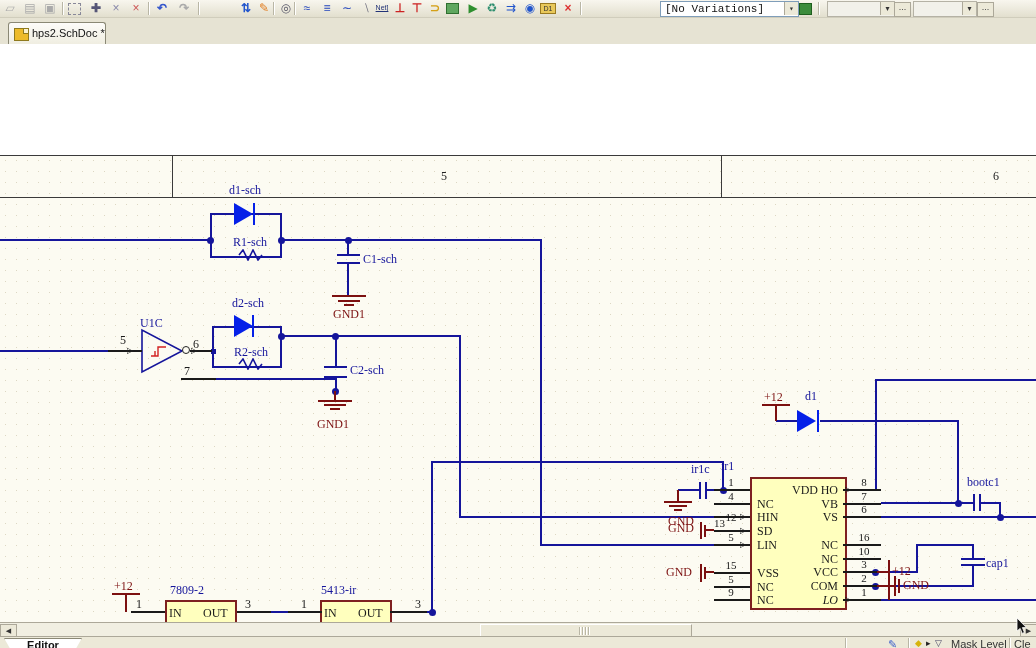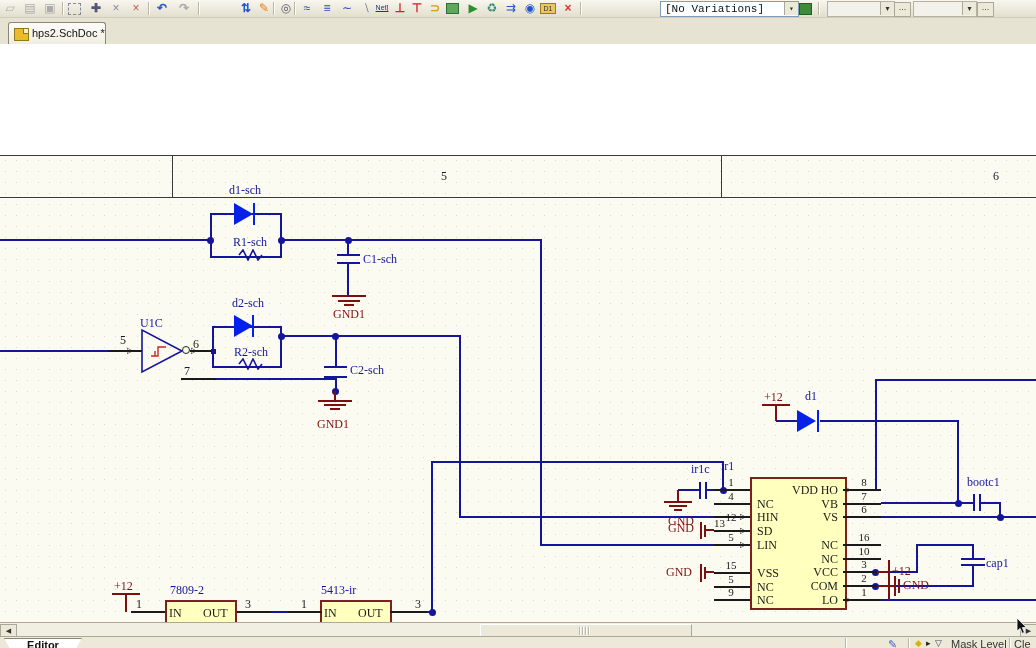--- a/index.html
+++ b/index.html
@@ -321,21 +321,21 @@
 <span class="tn" style="left:849px;top:572px;width:30px;text-align:center;">2</span>
 <span class="tn" style="left:849px;top:586px;width:30px;text-align:center;">1</span>
 
 <span class="tp" style="left:790px;top:483px;width:48px;text-align:right;">HO</span>
 <span class="tp" style="left:790px;top:497px;width:48px;text-align:right;">VB</span>
 <span class="tp" style="left:790px;top:510px;width:48px;text-align:right;">VS</span>
 <span class="tp" style="left:790px;top:538px;width:48px;text-align:right;">NC</span>
 <span class="tp" style="left:790px;top:552px;width:48px;text-align:right;">NC</span>
 <span class="tp" style="left:790px;top:565px;width:48px;text-align:right;">VCC</span>
 <span class="tp" style="left:790px;top:579px;width:48px;text-align:right;">COM</span>
-<span class="tp" style="left:790px;top:593px;width:48px;text-align:right;">LO</span>
+<span class="tp" style="left:790px;top:593px;width:48px;text-align:right;font-style:italic;">LO</span>
 
 <div class="mline" style="left:877px;top:571px;width:12px;height:2px;"></div>
 <div class="mline" style="left:888px;top:560px;width:2px;height:40px;"></div>
 <span class="tr" style="left:892px;top:564px;">+12</span>
 <div class="mline" style="left:877px;top:585px;width:18px;height:2px;"></div>
 <div class="mline" style="left:894px;top:576px;width:2px;height:20px;"></div>
 <div class="mline" style="left:898px;top:579px;width:2px;height:14px;"></div>
 <span class="tr" style="left:903px;top:578px;">GND</span>
 
 <span class="tb" style="left:967px;top:475px;">bootc1</span>

